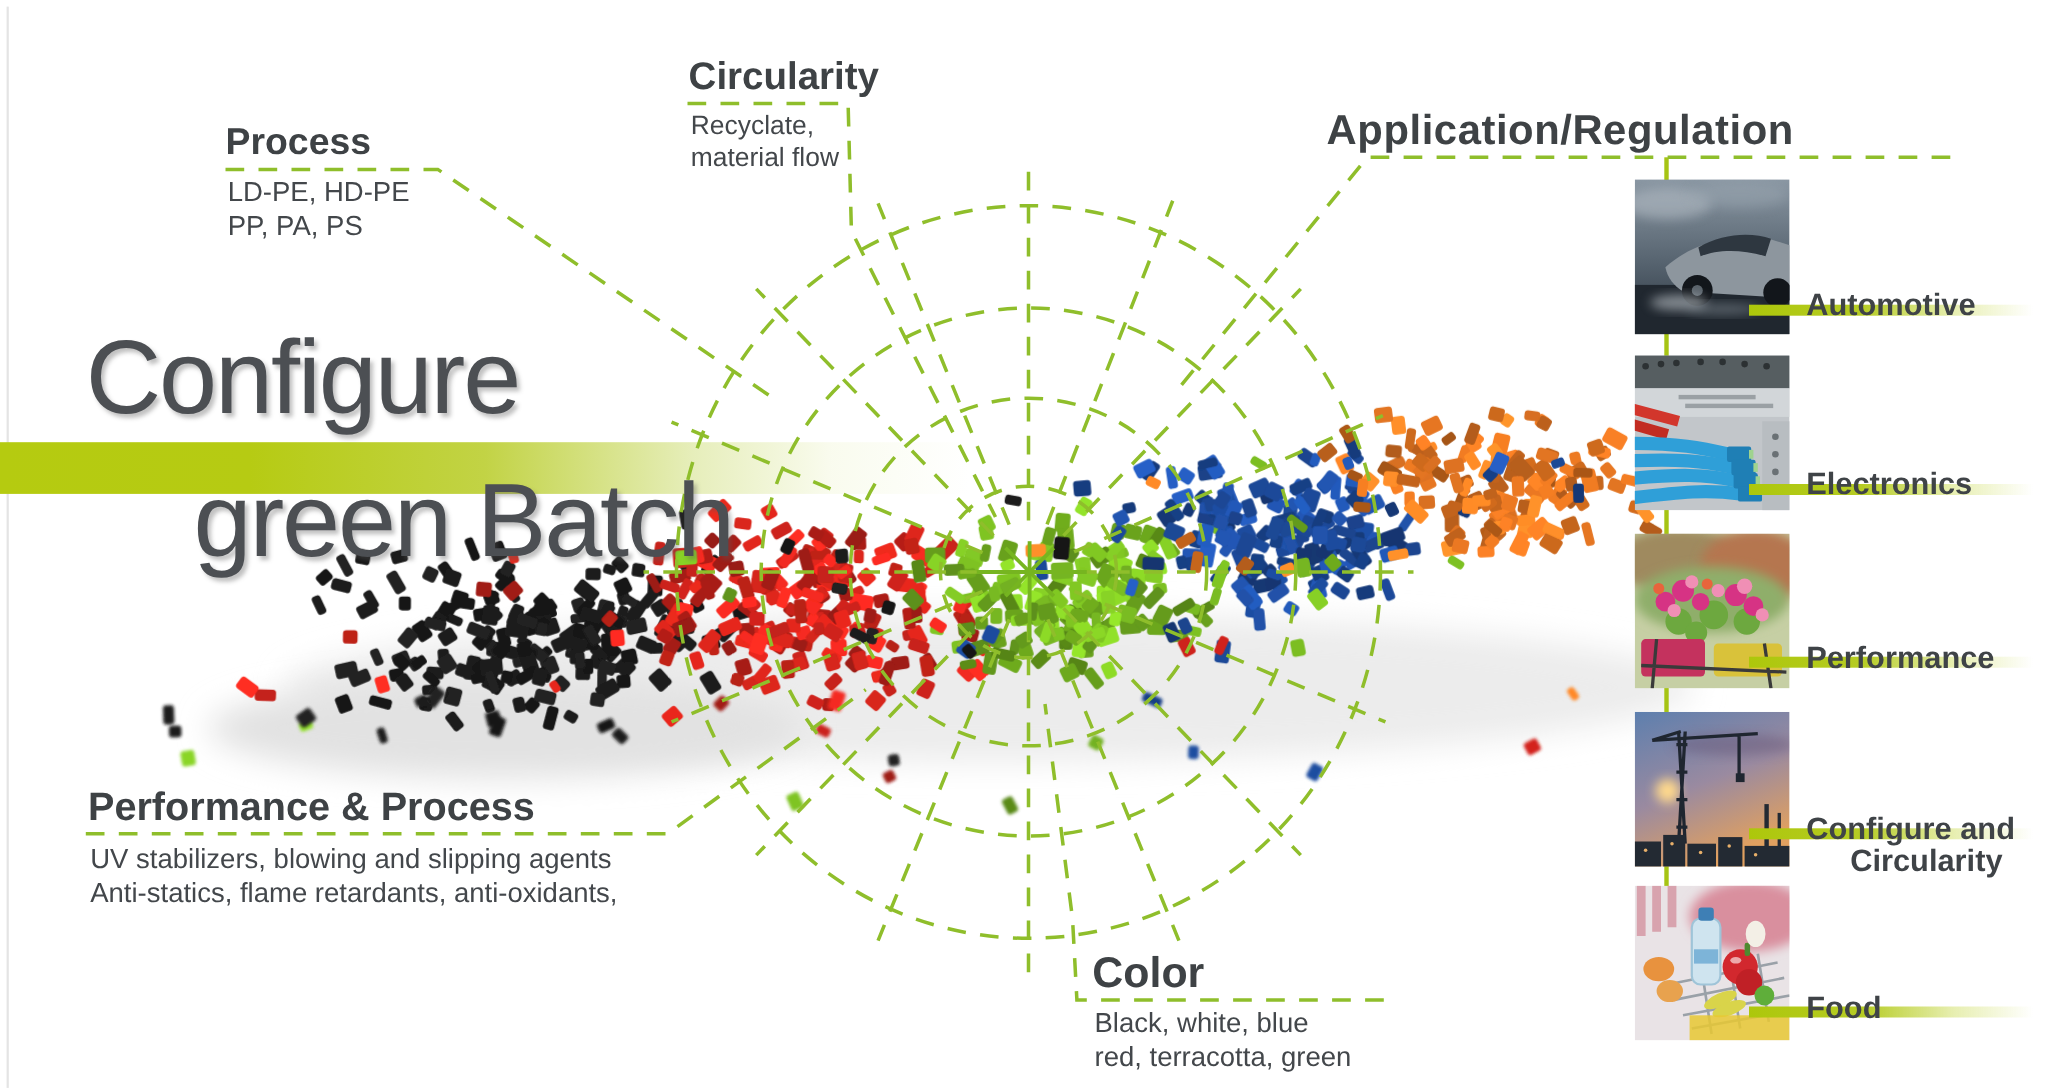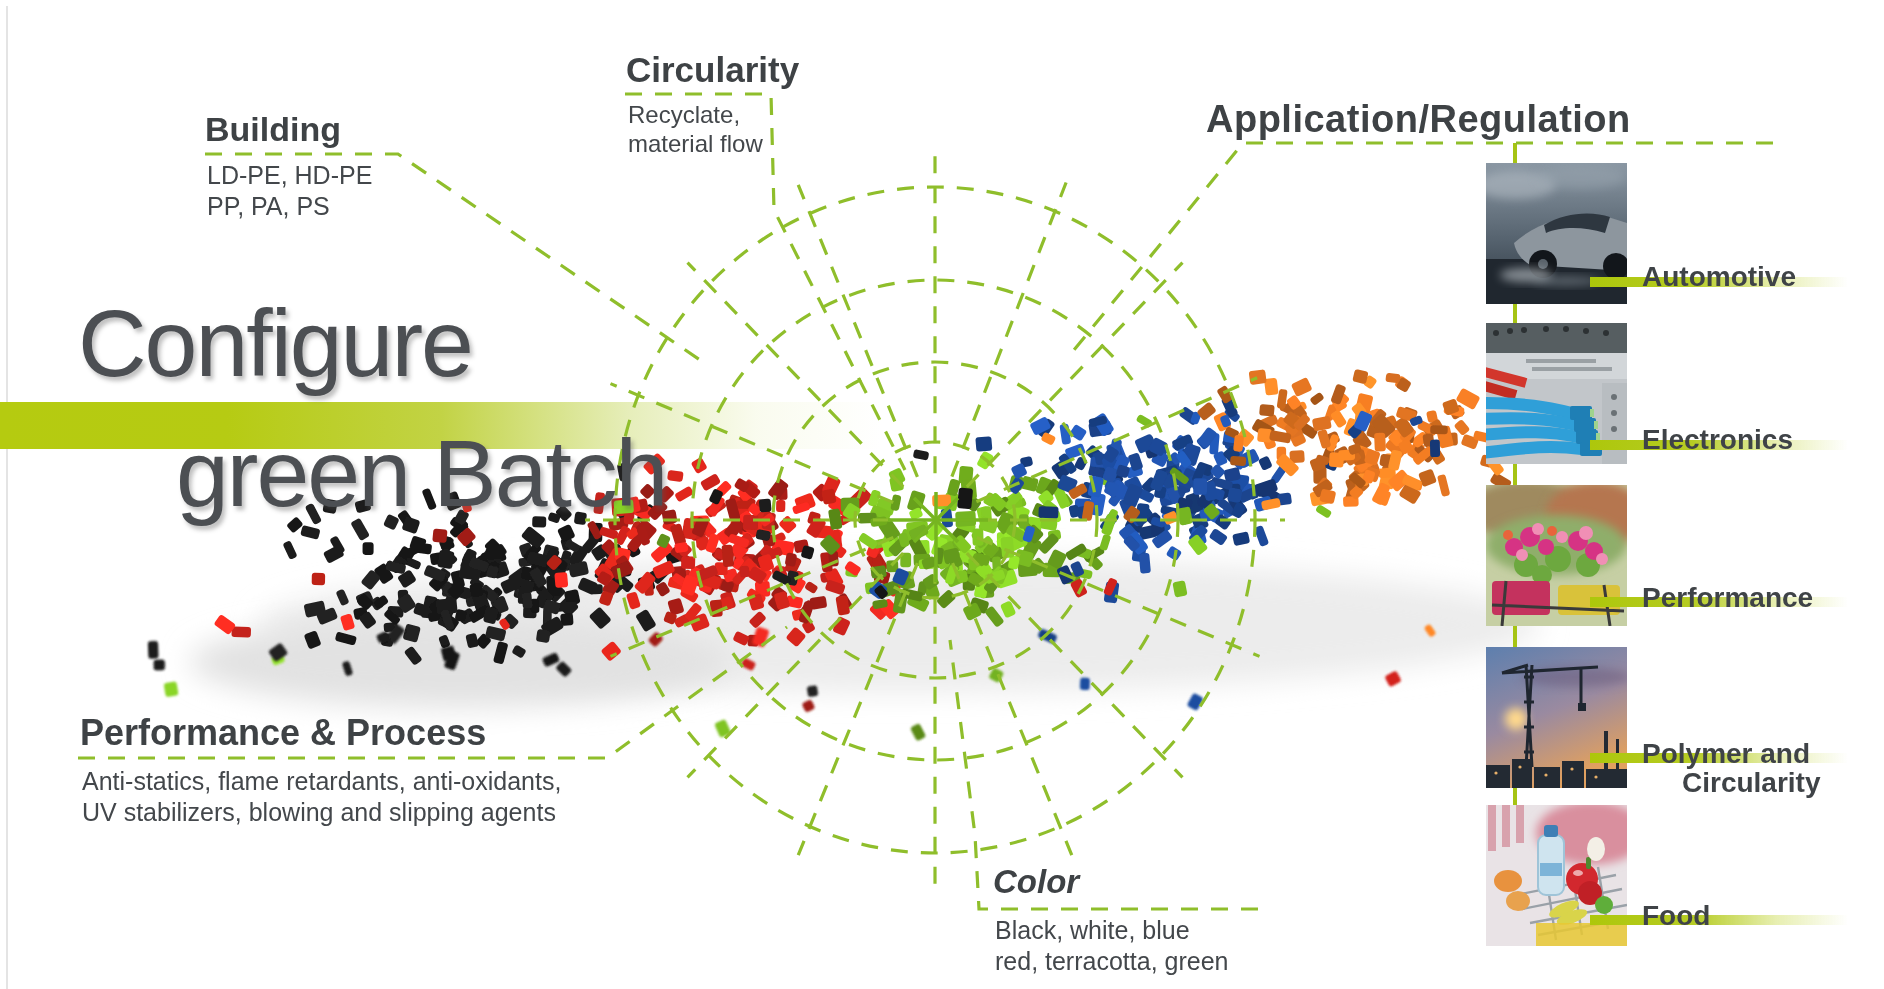--- a/index.html
+++ b/index.html
@@ -17,21 +17,21 @@
   .axis-heading{position:absolute;font-weight:700;color:#3e4245;white-space:nowrap;z-index:6;}
   .axis-detail{position:absolute;color:#43474b;font-size:25px;line-height:1.22;white-space:nowrap;z-index:6;}
   .axis-detail span{display:block;}
   #polymer-heading{left:205px;top:110px;font-size:34px;}
   #polymer-detail{left:207px;top:160px;}
   #circularity-heading{left:626px;top:50px;font-size:35px;}
   #circularity-detail{left:628px;top:100px;font-size:24px;}
   #application-heading{left:1206px;top:98px;font-size:38px;letter-spacing:.5px;}
   #performance-heading{left:80px;top:712px;font-size:36px;}
   #performance-detail{left:82px;top:766px;}
-  #color-heading{left:993px;top:863px;font-size:33px;font-style:italic;}
+  #color-heading{left:993px;top:863px;font-size:39px;}
   #color-detail{left:995px;top:915px;}
   
   #pellets-svg{position:absolute;left:0;top:0;z-index:2;}
   #grid-svg{position:absolute;left:0;top:0;z-index:3;}
   
   .col-line{position:absolute;left:1513px;top:143px;width:4px;height:664px;background:#a6c414;z-index:2;}
   .app-img{position:absolute;left:1486px;width:141px;height:141px;z-index:3;overflow:hidden;}
   .app-bar{position:absolute;left:1590px;width:258px;height:10px;z-index:4;
     background:linear-gradient(90deg,#adc70b 0%,#b6cc24 40%,rgba(223,233,150,.75) 72%,rgba(255,255,255,0) 100%);}
   .app-label{position:absolute;left:1642px;z-index:5;font-weight:700;font-size:28px;line-height:29px;color:#3f4347;white-space:nowrap;margin-top:12px;}
@@ -1022,38 +1022,38 @@
       <line class="solid" x1="888" y1="520" x2="988" y2="520" stroke="#76b520" stroke-width="3.5"></line>
       <line class="solid" x1="936" y1="492" x2="936" y2="582" stroke="#76b520" stroke-width="3.5"></line>
       <line class="solid" x1="914" y1="498" x2="958" y2="542" stroke="#76b520" stroke-width="3.5"></line>
       <line class="solid" x1="958" y1="498" x2="914" y2="542" stroke="#76b520" stroke-width="3.5"></line>
     </g>
   </svg>
 
   <div class="title-line l1">Configure</div>
   <div class="title-line l2">green Batch</div>
 
-  <div class="axis-heading" id="polymer-heading">Building</div>
+  <div class="axis-heading" id="polymer-heading">Process</div>
   <div class="axis-detail" id="polymer-detail">
     <span>LD-PE, HD-PE</span>
     <span>PP, PA, PS</span>
   </div>
 
   <div class="axis-heading" id="circularity-heading">Circularity</div>
   <div class="axis-detail" id="circularity-detail">
     <span>Recyclate,</span>
     <span>material flow</span>
   </div>
 
   <div class="axis-heading" id="application-heading">Application/Regulation</div>
 
   <div class="axis-heading" id="performance-heading">Performance &amp; Process</div>
   <div class="axis-detail" id="performance-detail">
+    <span>UV stabilizers, blowing and slipping agents</span>
     <span>Anti-statics, flame retardants, anti-oxidants,</span>
-    <span>UV stabilizers, blowing and slipping agents</span>
   </div>
 
   <div class="axis-heading" id="color-heading">Color</div>
   <div class="axis-detail" id="color-detail">
     <span>Black, white, blue</span>
     <span>red, terracotta, green</span>
   </div>
 
   <div class="col-line"></div>
 
@@ -1199,21 +1199,21 @@
           <circle cx="10" cy="126" r="1.6"></circle>
           <circle cx="34" cy="120" r="1.6"></circle>
           <circle cx="60" cy="128" r="1.6"></circle>
           <circle cx="86" cy="122" r="1.6"></circle>
           <circle cx="110" cy="130" r="1.6"></circle>
         </g>
     </svg>
   </div>
   <div class="app-bar" style="top:753px"></div>
   <div class="app-label" style="top:727px">
-    <span>Polymer and</span>
+    <span>Configure and</span>
     <span class="line2">Circularity</span>
   </div>
 
   <div class="app-img" style="top:805px">
     <svg width="141" height="141" viewBox="0 0 141 141">
       <rect width="141" height="141" fill="#e9e3e6"></rect>
       <ellipse cx="105" cy="28" rx="55" ry="32" fill="#d98f9e" filter="url(#imgSoft)"></ellipse>
       <g stroke="#c4556a" stroke-width="8" opacity=".45">
           <path d="M6 0 V46 M20 0 V42 M34 0 V38"></path>
         </g>

